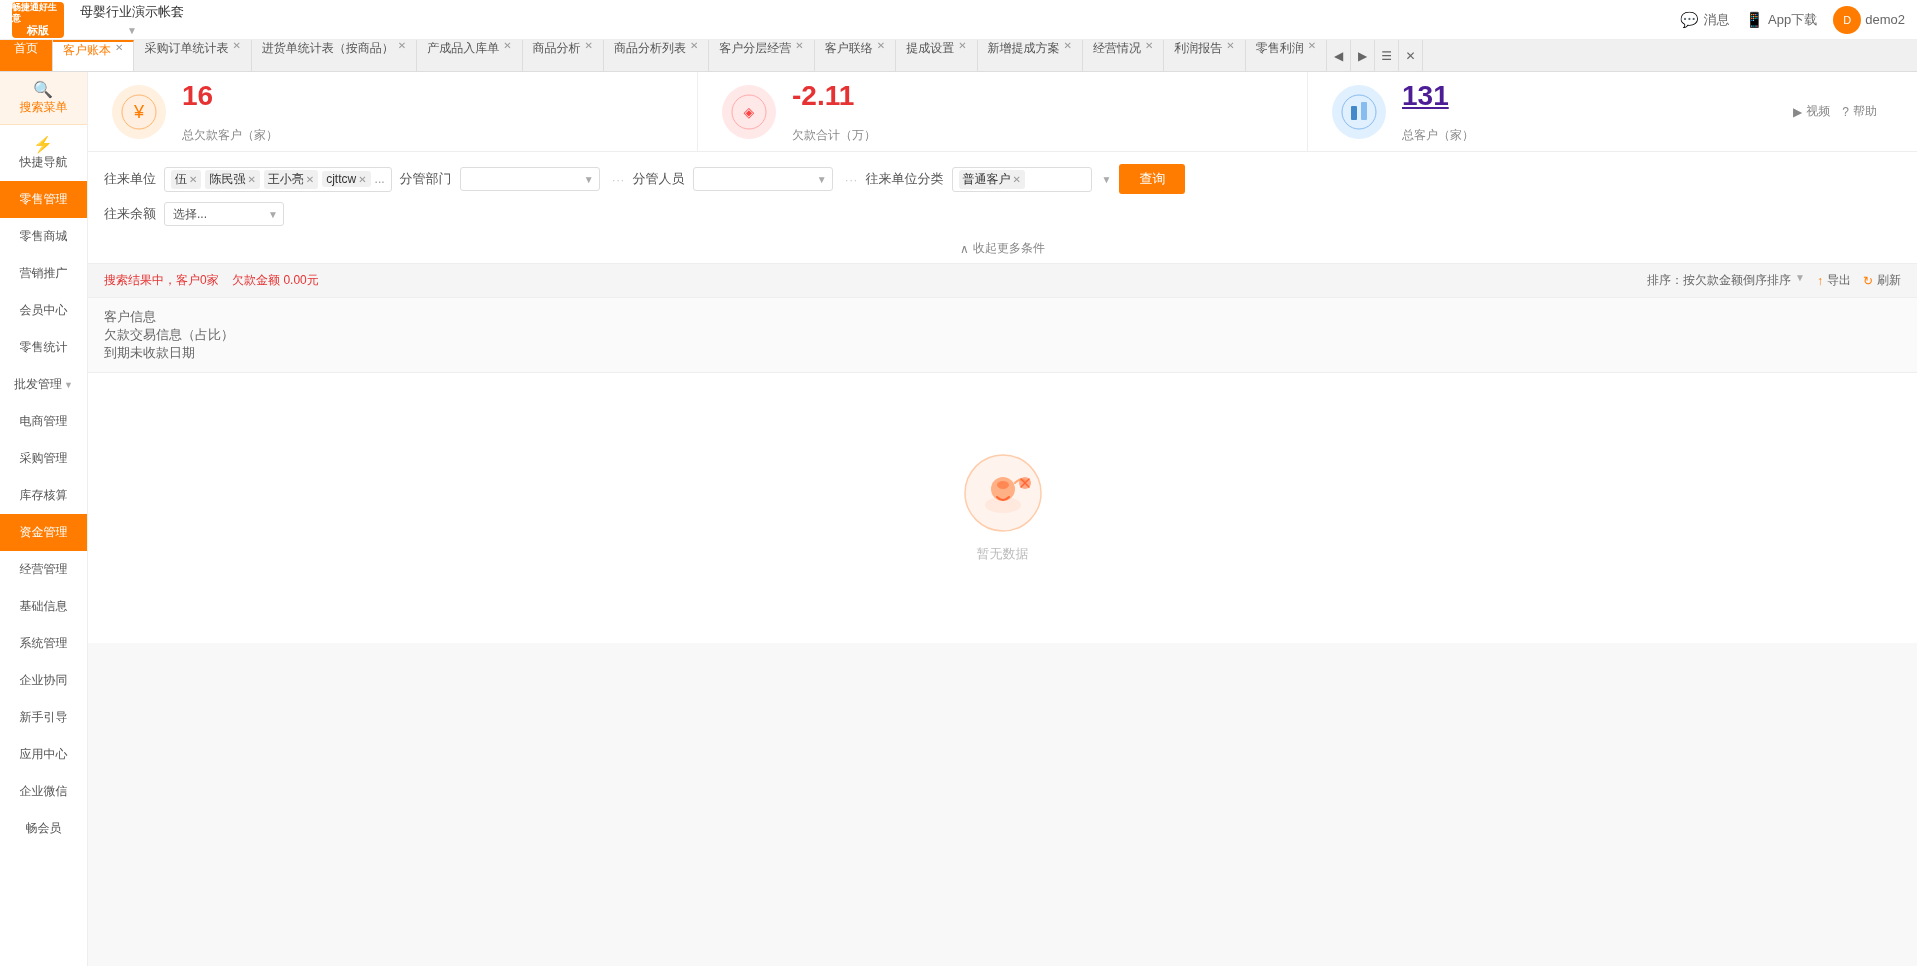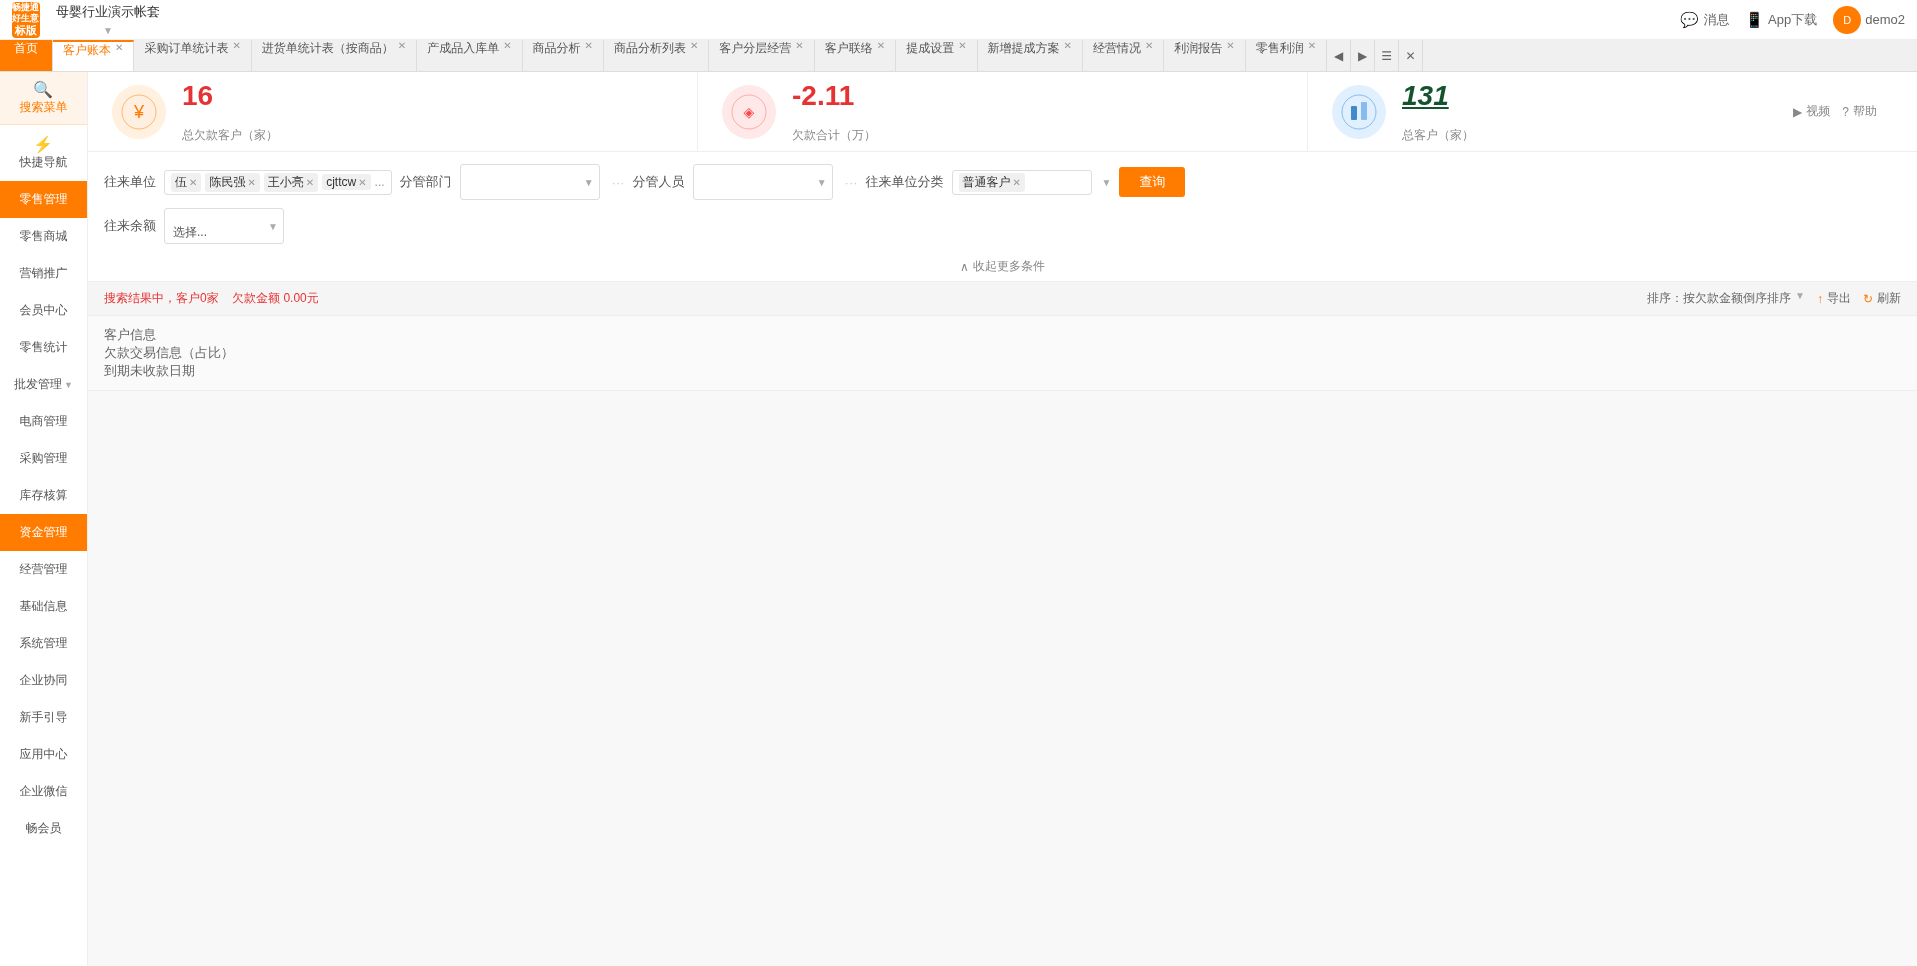--- a/index.html
+++ b/index.html
@@ -13,21 +13,21 @@
       align-items: center;
       justify-content: space-between;
       padding: 0 12px;
       border-bottom: 1px solid #eee;
       z-index: 100;
     }
     .top-header-left { display: flex; align-items: center; gap: 8px; }
     .brand-logo {
       background: #ff7c00;
       color: #fff;
-      width: 28px;
+      width: 52px;
       height: 36px;
       border-radius: 4px;
       display: flex;
       flex-direction: column;
       align-items: center;
       justify-content: center;
       font-size: 10px;
       font-weight: bold;
       line-height: 1.2;
     }
@@ -165,21 +165,21 @@
       display: flex; align-items: center; justify-content: center;
       font-size: 24px;
       flex-shrink: 0;
     }
     .stat-icon.orange { background: #fff0e0; color: #ff7c00; }
     .stat-icon.pink { background: #ffe8e8; color: #ff4444; }
     .stat-icon.blue { background: #e0f0ff; color: #4488cc; }
     .stat-info { display: flex; flex-direction: column; }
     .stat-value { font-size: 28px; font-weight: bold; line-height: 1.2; }
     .stat-value.red { color: #e63232; }
-    .stat-value.dark { color: #14532d; text-decoration: underline; font-style: italic; }
+    .stat-value.dark { color: #4c1d95; text-decoration: underline; }
     .stat-label { font-size: 12px; color: #888; margin-top: 15px; }
     .stat-card-right { display: flex; align-items: center; justify-content: flex-end; flex: 1; padding-right: 16px; gap: 12px; }
     .stat-help-btn { font-size: 12px; color: #888; cursor: pointer; display: flex; align-items: center; gap: 4px; }
 
     
     .filter-area {
       background: #fff;
       padding: 12px 16px 0 16px;
       border-bottom: 1px solid #eee;
     }
@@ -213,21 +213,21 @@
     .filter-tag .remove { color: #999; cursor: pointer; font-size: 10px; }
     .filter-more { color: #999; cursor: pointer; font-size: 12px; }
     .select-wrapper {
       position: relative;
       display: inline-flex;
       align-items: center;
     }
     .select-wrapper select {
       border: 1px solid #ddd;
       border-radius: 3px;
-      padding: 16px 24px 4px 8px;
+      padding: 4px 24px 4px 8px;
       font-size: 12px;
       color: #555;
       background: #fff;
       appearance: none;
       cursor: pointer;
       min-width: 140px;
     }
     .select-wrapper .chevron {
       position: absolute; right: 6px;
       pointer-events: none; color: #aaa; font-size: 10px;
@@ -612,16 +612,32 @@
       </div>
     </div>
 
     <div class="data-table">
       <div class="table-header">
         <div class="table-col table-col-1">客户信息</div>
         <div class="table-col table-col-2">欠款交易信息（占比）</div>
         <div class="table-col table-col-4">到期未收款日期</div>
       </div>
 
+      <div class="empty-state">
+        <div class="empty-icon">
+          <svg viewBox="0 0 80 80" width="80" height="80">
+            <circle cx="40" cy="40" r="38" fill="#fff3ee" stroke="#ffccaa" stroke-width="1.5"></circle>
+            <ellipse cx="40" cy="52" rx="18" ry="8" fill="#ffddcc" opacity="0.5"></ellipse>
+            <circle cx="40" cy="36" r="12" fill="#ffb085"></circle>
+            <ellipse cx="40" cy="32" rx="6" ry="4" fill="#ff8855"></ellipse>
+            <path d="M34 44 Q40 50 46 44" stroke="#ff6633" stroke-width="2" fill="none" stroke-linecap="round"></path>
+            <path d="M52 30 Q58 24 62 28" stroke="#ffaa77" stroke-width="2" fill="none" stroke-linecap="round"></path>
+            <circle cx="62" cy="30" r="6" fill="#ff8855" opacity="0.7"></circle>
+            <line x1="58" y1="26" x2="66" y2="34" stroke="#ff6633" stroke-width="1.5" stroke-linecap="round"></line>
+            <line x1="58" y1="34" x2="66" y2="26" stroke="#ff6633" stroke-width="1.5" stroke-linecap="round"></line>
+          </svg>
+        </div>
+        <div class="empty-text">暂无数据</div>
+      </div>
     </div>
 
   </div>
 </div>
 
 </body></html>

